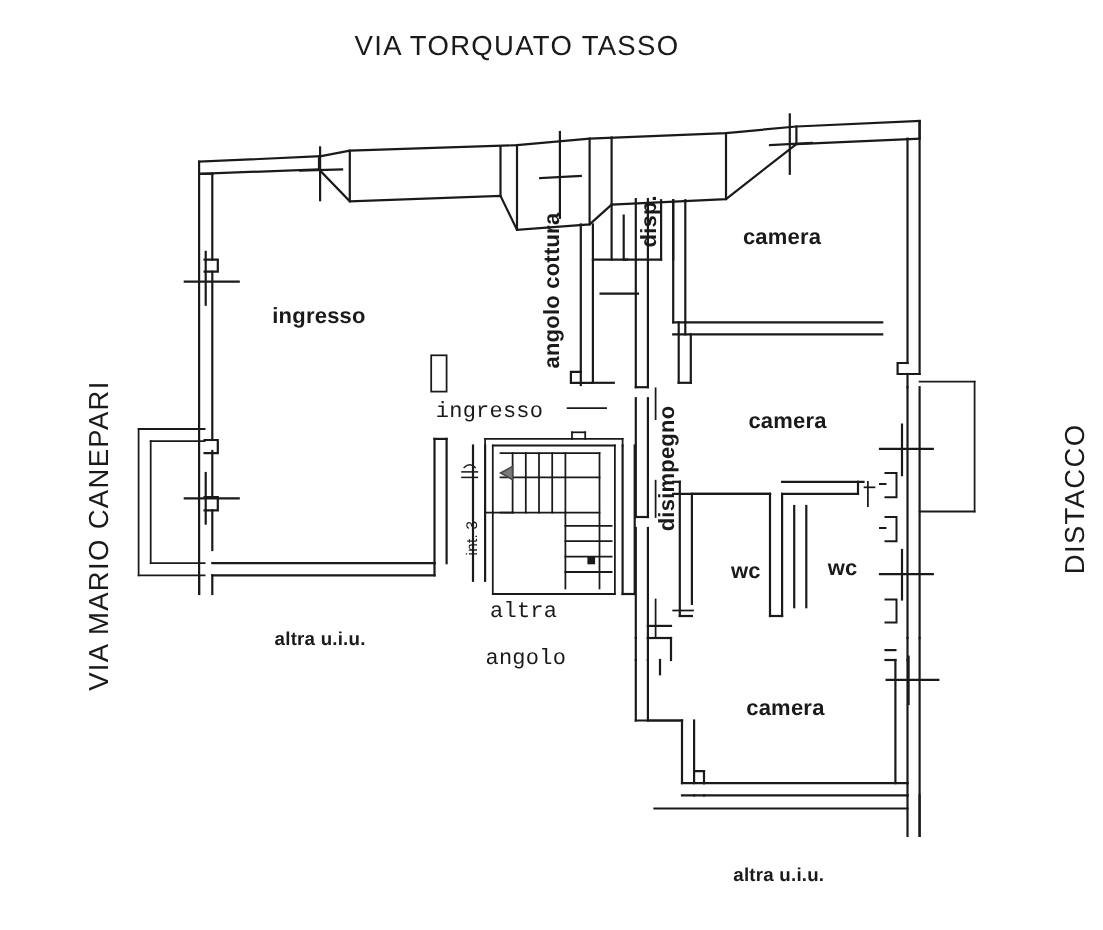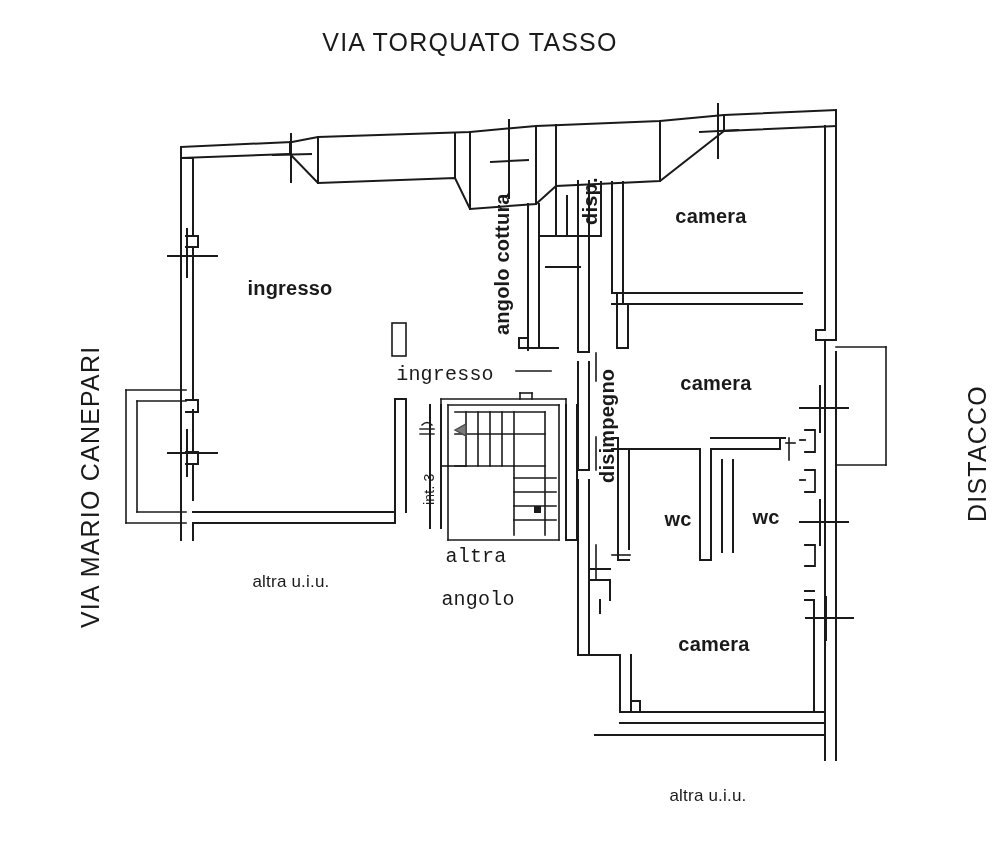--- a/index.html
+++ b/index.html
@@ -43,21 +43,21 @@
     font-size: 20px;
     font-weight: 700;
   }
   .label-room-light {
     font-size: 20px;
     font-weight: 400;
     font-family: Liberation Mono, monospace;
   }
   .label-small {
     font-size: 17px;
-    font-weight: 400;
+    font-weight: 700;
   }
   .label-tiny {
     font-size: 14px;
     font-weight: 400;
   }
   .rot-ccw {
     transform: rotate(-90deg);
     transform-origin: 0 0;
   }
   .center-x {

